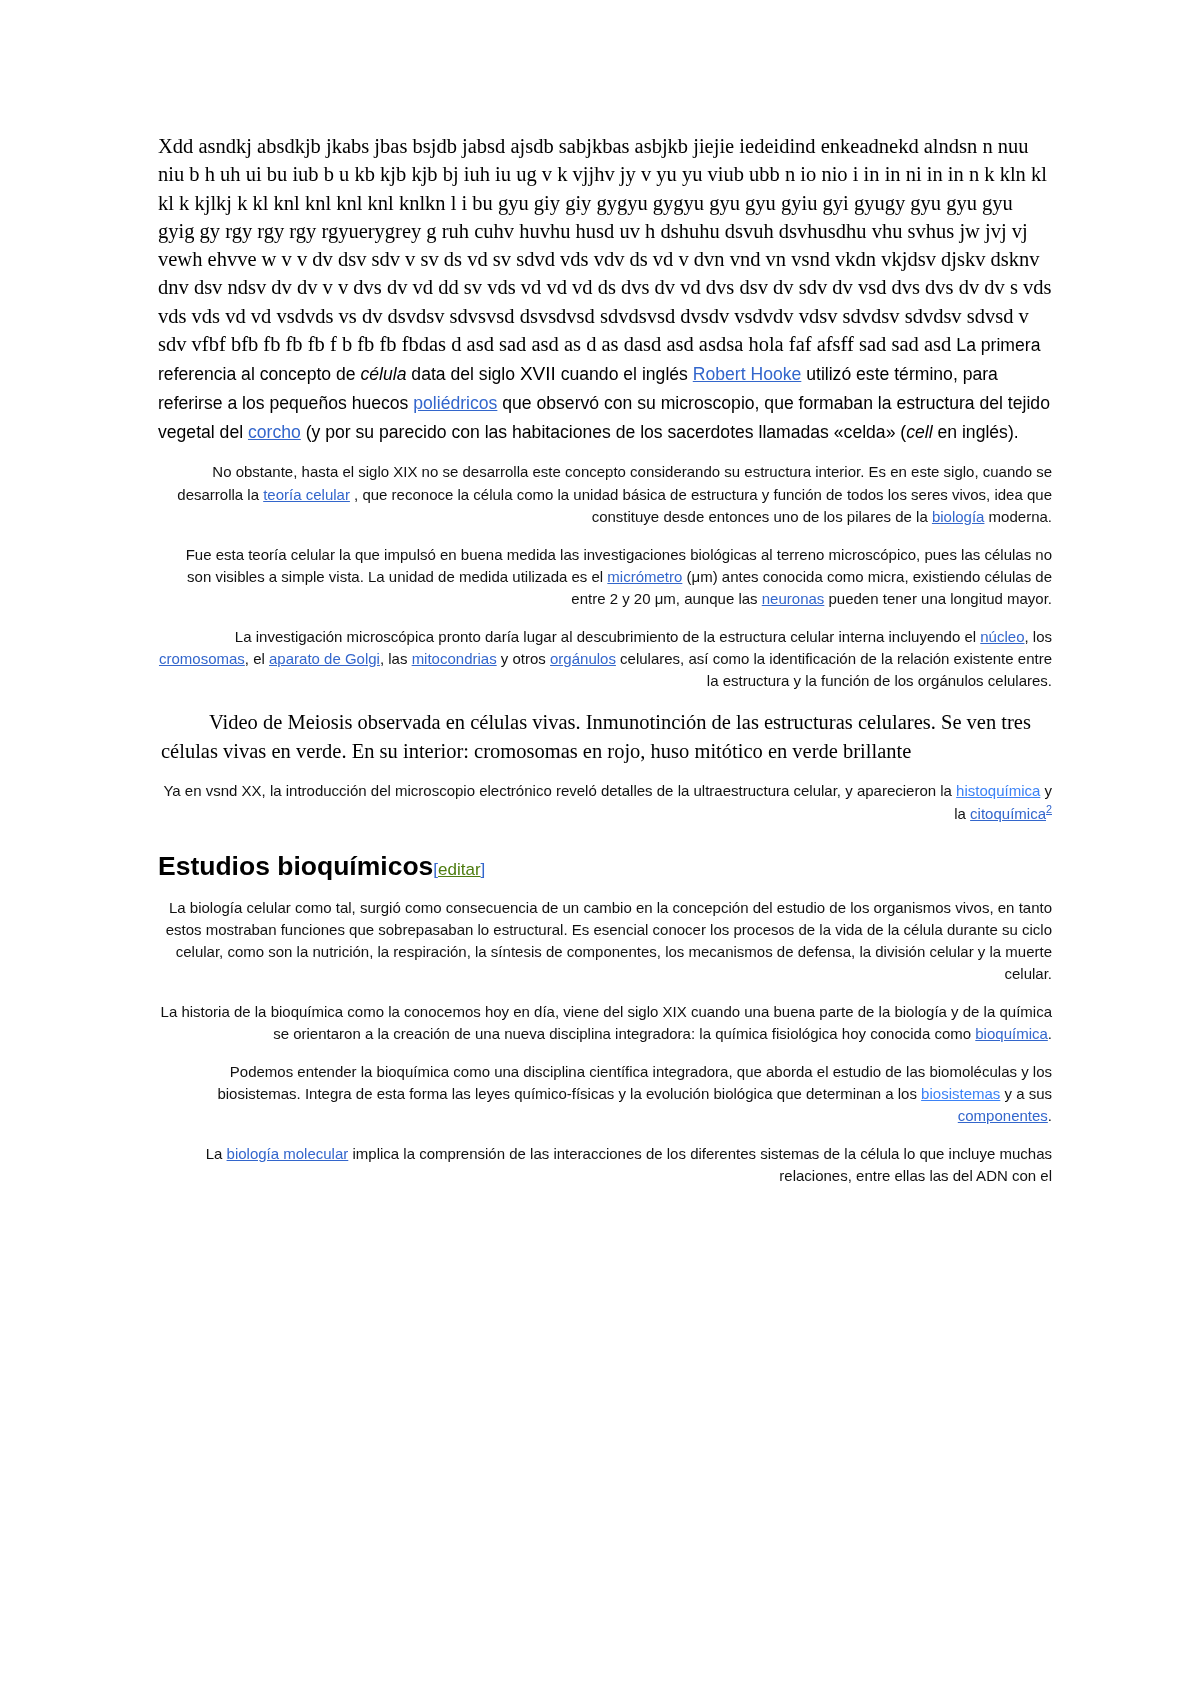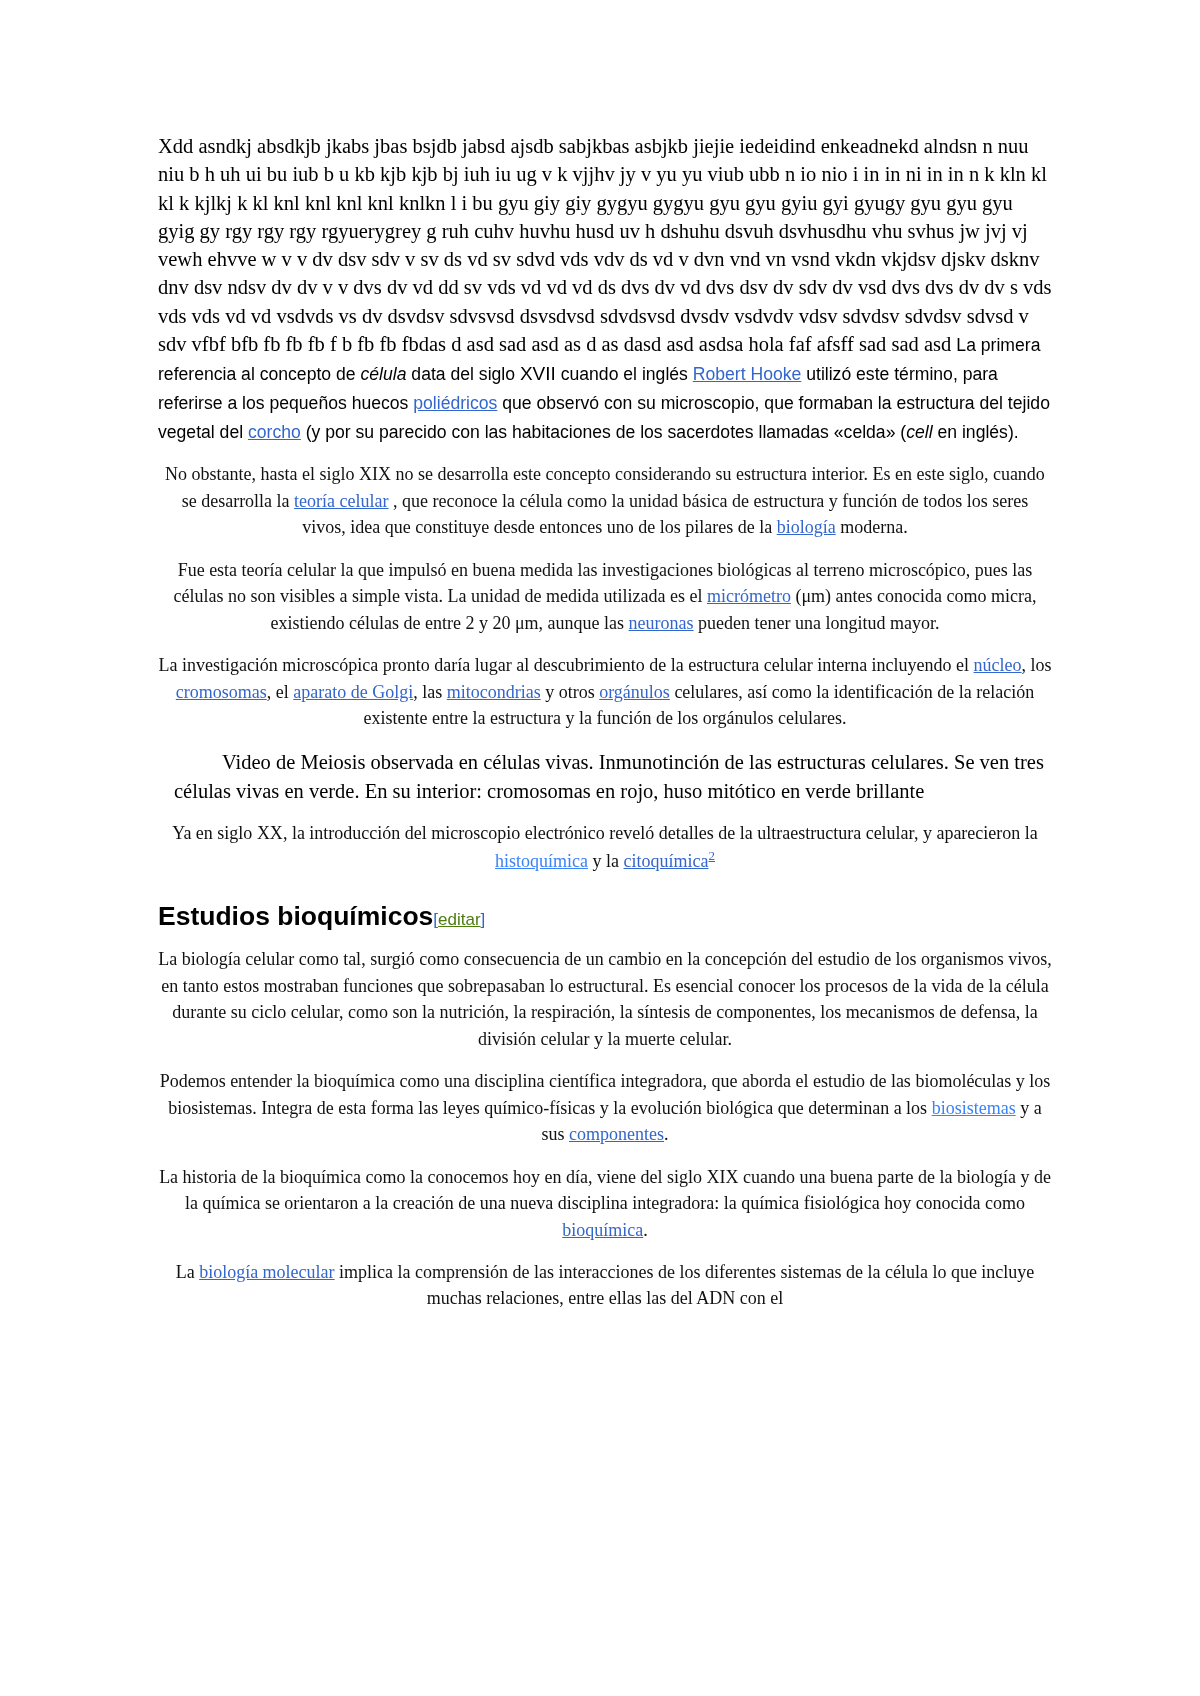--- a/index.html
+++ b/index.html
@@ -22,26 +22,26 @@
     line-height: 1.38;
     color: #000000;
     margin: 0;
     text-align: left;
   }
   .serif-block .smallcaps {
     font-variant: small-caps;
     font-size: 19px;
   }
   p.body-text {
-    font-family: Liberation Serif, serif;
-    font-size: 18px;
+    font-family: Liberation Sans, sans-serif;
+    font-size: 15px;
     line-height: 1.47;
     color: #111111;
     margin: 0 0 16px 0;
-    text-align: center;
+    text-align: right;
   }
   .lead-run {
     font-family: "Liberation Sans", sans-serif;
     font-size: 17.6px;
     line-height: 1.47;
   }
   a.wlink {
     color: #3366cc;
     text-decoration: underline;
   }
@@ -66,21 +66,21 @@
   h2.section .edit a { color: #4d7c0f; text-decoration: underline; }
   .indent-para {
     text-indent: 48px;
   }
   sup { font-size: 0.72em; vertical-align: super; }
   sup a { color: #3366cc; text-decoration: underline; }
   .video-block {
     font-family: "Liberation Serif", serif;
     font-size: 20.5px;
     line-height: 1.42;
-    margin: 0 0 14px 16px;
+    margin: 0 0 14px 3px;
   }
 </style>
 </head>
 <body>
 
 <div class="page">
 
   <p class="serif-block">
     <span>Xdd asndkj absdkjb jkabs jbas bsjdb jabsd ajsdb sabjkbas asbjkb jiejie iedeidind enkeadnekd alndsn n nuu niu  b h uh ui bu iub  b u kb kjb kjb bj iuh iu  ug  v k vjjhv jy v yu  yu viub ubb n io nio i in in ni in in n k kln kl kl k kjlkj k kl knl knl knl knl knlkn l i bu gyu giy giy gygyu  gygyu gyu gyu gyiu gyi gyugy gyu gyu gyu gyig gy rgy rgy rgy rgyuerygrey g ruh cuhv huvhu husd uv h dshuhu dsvuh dsvhusdhu vhu svhus    jw jvj vj vewh ehvve w v  v dv dsv sdv v sv ds vd sv sdvd vds vdv ds vd v  dvn vnd vn vsnd vkdn vkjdsv djskv dsknv dnv dsv  ndsv dv dv v v dvs dv vd  dd sv vds vd vd vd ds dvs dv vd dvs dsv dv sdv dv  vsd dvs dvs dv dv s vds vds vds vd vd  vsdvds vs dv dsvdsv sdvsvsd dsvsdvsd sdvdsvsd dvsdv vsdvdv vdsv sdvdsv sdvdsv sdvsd v sdv vfbf bfb  fb fb fb  f b  fb  fb  fbdas d asd sad asd as d as dasd asd asdsa hola  faf afsff sad sad asd</span>
     <span class="lead-run">
@@ -96,36 +96,36 @@
     <span>Fue esta teoría celular la que impulsó en buena medida las investigaciones biológicas al terreno microscópico, pues las células no son visibles a simple vista. La unidad de medida utilizada es el </span><a class="wlink" href="#">micrómetro</a><span> (μm) antes conocida como micra, existiendo células de entre 2 y 20 μm, aunque las </span><a class="wlink" href="#">neuronas</a><span> pueden tener una longitud mayor.</span>
   </p>
 
   <p class="body-text">
     <span>La investigación microscópica pronto daría lugar al descubrimiento de la estructura celular interna incluyendo el </span><a class="wlink" href="#">núcleo</a><span>, los </span><a class="wlink" href="#">cromosomas</a><span>, el </span><a class="wlink" href="#">aparato de Golgi</a><span>, las </span><a class="wlink" href="#">mitocondrias</a><span> y otros </span><a class="wlink" href="#">orgánulos</a><span> celulares, así como la identificación de la relación existente entre la estructura y la función de los orgánulos celulares.</span>
   </p>
 
   <p class="video-block indent-para">Video de Meiosis observada en células vivas. Inmunotinción de las estructuras celulares. Se ven tres células vivas en verde. En su interior: cromosomas en rojo, huso mitótico en verde brillante</p>
 
   <p class="body-text">
-    <span>Ya en siglo </span><span class="smallcaps">XX</span><span>, la introducción del microscopio electrónico reveló detalles de la ultraestructura celular, y aparecieron la </span><a class="wlink-red" href="#">histoquímica</a><span> y la </span><a class="wlink" href="#">citoquímica</a><sup><a href="#">2</a></sup>
+    <span>Ya en vsnd </span><span class="smallcaps">XX</span><span>, la introducción del microscopio electrónico reveló detalles de la ultraestructura celular, y aparecieron la </span><a class="wlink-red" href="#">histoquímica</a><span> y la </span><a class="wlink" href="#">citoquímica</a><sup><a href="#">2</a></sup>
   </p>
 
 
   <h2 class="section">
     <span>Estudios bioquímicos</span><span class="edit"><span>[</span><a href="#">editar</a><span>]</span></span>
   </h2>
 
   <p class="body-text">La biología celular como tal, surgió como consecuencia de un cambio en la concepción del estudio de los organismos vivos, en tanto estos mostraban funciones que sobrepasaban lo estructural. Es esencial conocer los procesos de la vida de la célula durante su ciclo celular, como son la nutrición, la respiración, la síntesis de componentes, los mecanismos de defensa, la división celular y la muerte celular.</p>
 
   <p class="body-text">
-    <span>Podemos entender la bioquímica como una disciplina científica integradora, que aborda el estudio de las biomoléculas y los biosistemas. Integra de esta forma las leyes químico-físicas y la evolución biológica que determinan a los </span><a class="wlink-red" href="#">biosistemas</a><span> y a sus </span><a class="wlink" href="#">componentes</a><span>.</span>
+    <span>La historia de la bioquímica como la conocemos hoy en día, viene del siglo </span><span class="smallcaps">XIX</span><span> cuando una buena parte de la biología y de la química se orientaron a la creación de una nueva disciplina integradora: la química fisiológica hoy conocida como </span><a class="wlink" href="#">bioquímica</a><span>.</span>
   </p>
 
   <p class="body-text">
-    <span>La historia de la bioquímica como la conocemos hoy en día, viene del siglo </span><span class="smallcaps">XIX</span><span> cuando una buena parte de la biología y de la química se orientaron a la creación de una nueva disciplina integradora: la química fisiológica hoy conocida como </span><a class="wlink" href="#">bioquímica</a><span>.</span>
+    <span>Podemos entender la bioquímica como una disciplina científica integradora, que aborda el estudio de las biomoléculas y los biosistemas. Integra de esta forma las leyes químico-físicas y la evolución biológica que determinan a los </span><a class="wlink-red" href="#">biosistemas</a><span> y a sus </span><a class="wlink" href="#">componentes</a><span>.</span>
   </p>
 
 
   <p class="body-text">
     <span>La </span><a class="wlink" href="#">biología molecular</a><span> implica la comprensión de las interacciones de los diferentes sistemas de la célula lo que incluye muchas relaciones, entre ellas las del ADN con el</span>
   </p>
 
 </div>
 
 </body></html>

